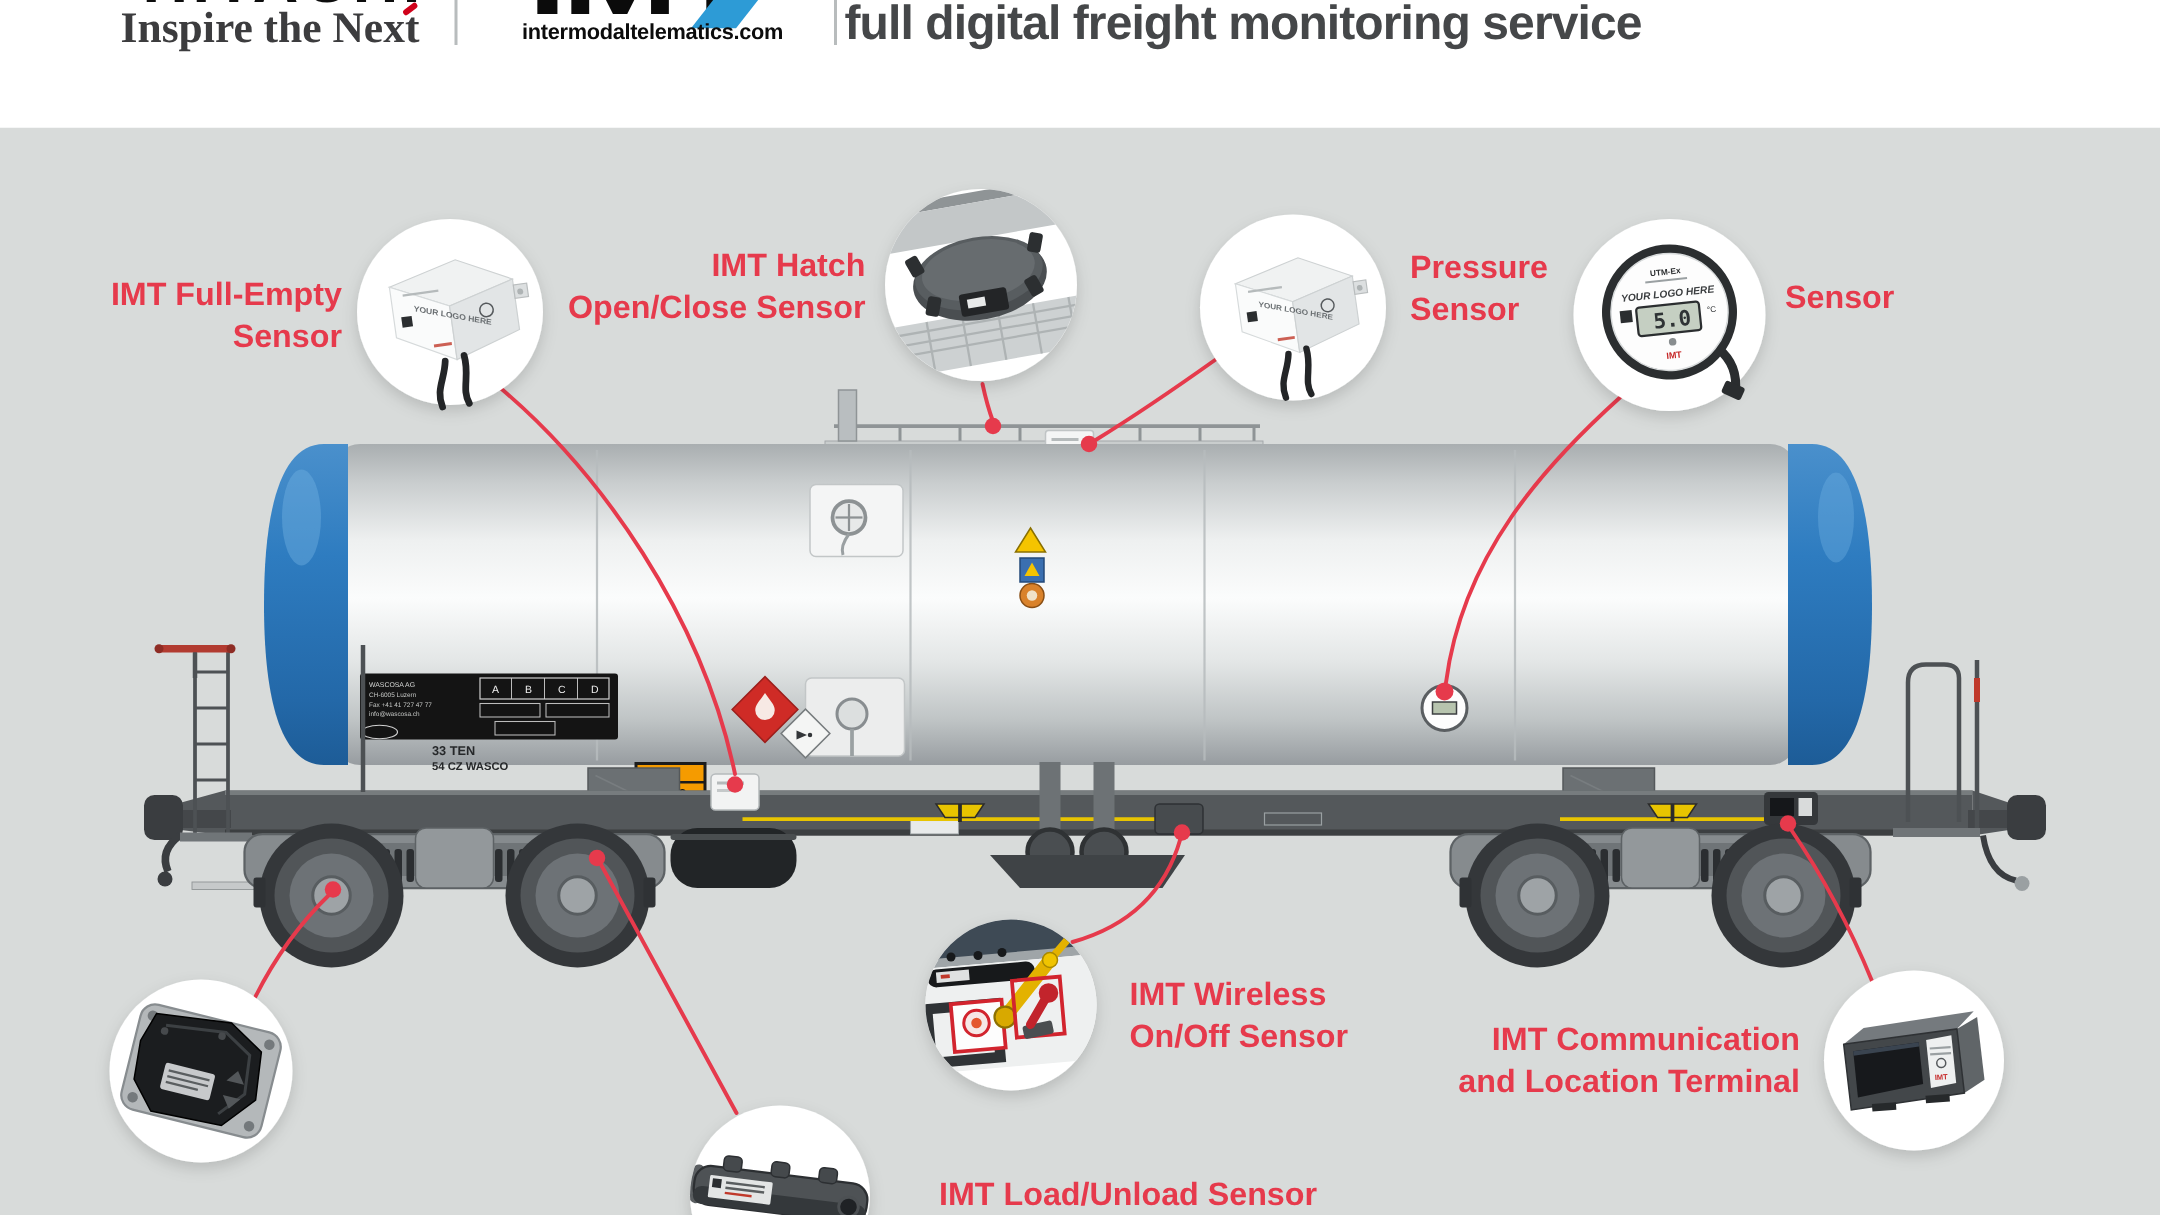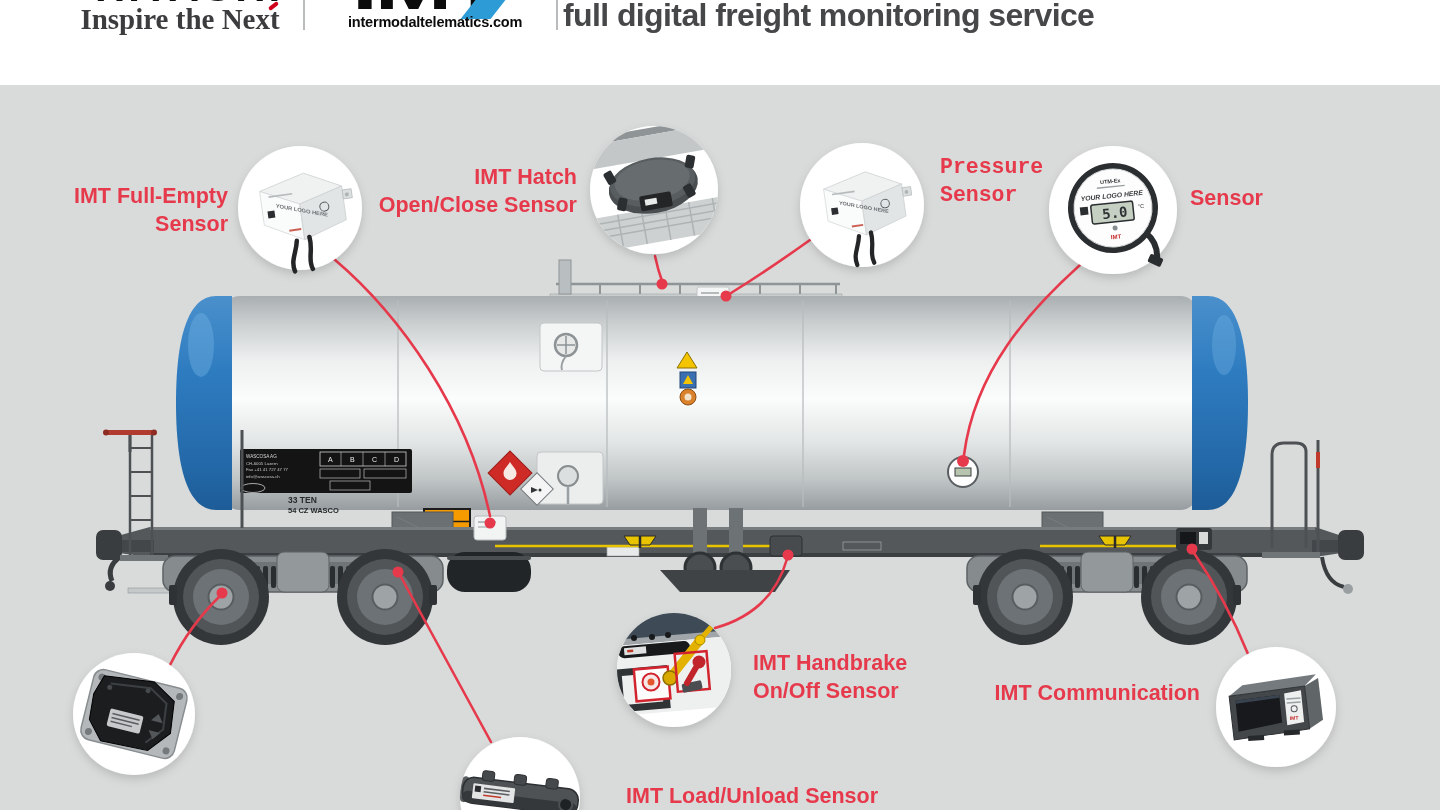--- a/index.html
+++ b/index.html
@@ -18,21 +18,21 @@
   .imt-big-wrap{position:absolute;left:352px;top:0;width:160px;height:19px;overflow:hidden;}
   .imt-big{position:absolute;left:0;top:-46px;font-size:60px;font-weight:900;letter-spacing:-2px;color:#0b0b0b;transform:scaleX(1.55);transform-origin:left top;}
   .imt-blue{position:absolute;left:116px;top:0;width:30px;height:19px;background:#2d9bd6;transform:skewX(-38deg);}
   .imt-site{position:absolute;left:348px;top:14px;width:165px;text-align:center;font-size:14.5px;font-weight:700;letter-spacing:-0.2px;color:#0c0c0c;}
   .service-title{position:absolute;left:563px;top:-5px;font-size:32px;line-height:40px;font-weight:700;letter-spacing:-0.6px;color:#454749;white-space:nowrap;}
   
   .lbl{position:absolute;color:var(--red);font-weight:700;font-size:21.5px;line-height:28px;white-space:nowrap;}
   .lbl.r{text-align:right;}
   .lbl-full-empty{right:1212px;top:182px;}
   .lbl-hatch{right:863px;top:163px;}
-  .lbl-pressure{left:940px;top:153px;font-family:Liberation Mono, monospace;}
+  .lbl-pressure{left:940px;top:164px;}
   .lbl-temperature{left:1190px;top:184px;}
   .lbl-perpetuum{left:210px;top:689px;}
   .lbl-handbrake{left:753px;top:649px;}
   .lbl-load{left:626px;top:782px;}
   .lbl-comm{right:240px;top:679px;}
   svg{position:absolute;left:0;top:0;}
   .tinytxt{font-family:"Liberation Sans",sans-serif;}
 </style>
 </head>
 <body>
@@ -521,22 +521,23 @@
   <div class="lbl lbl-pressure">
     <div>Pressure</div>
     <div>Sensor</div>
   </div>
   <div class="lbl lbl-temperature">
     <div>Sensor</div>
   </div>
   <div class="lbl lbl-perpetuum">
   </div>
   <div class="lbl lbl-handbrake">
-    <div>IMT Handbrake</div>
+    <div>IMT Wireless</div>
     <div>On/Off Sensor</div>
   </div>
   <div class="lbl lbl-load">
     <div>IMT Load/Unload Sensor</div>
   </div>
   <div class="lbl r lbl-comm">
     <div>IMT Communication</div>
+    <div>and Location Terminal</div>
   </div>
 </div>
 
 </body></html>

